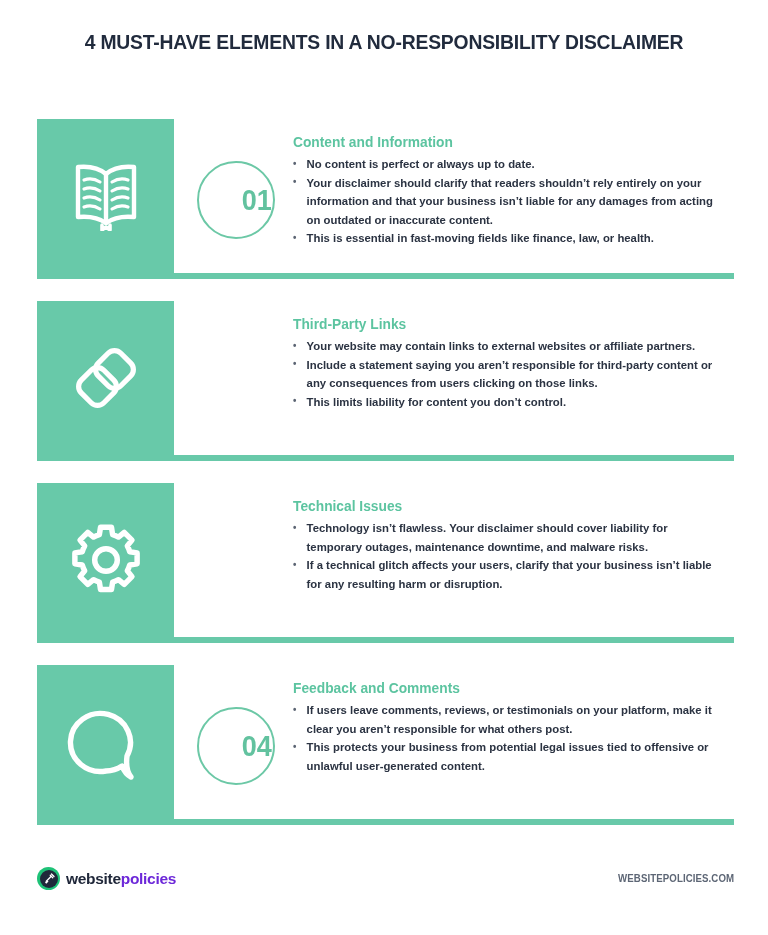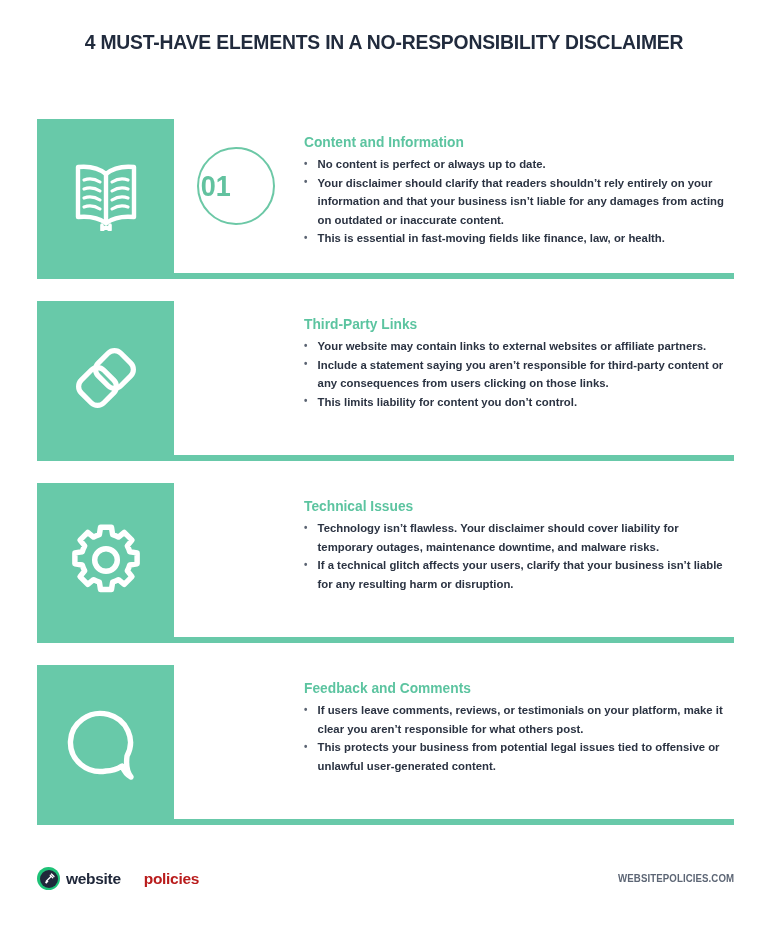--- a/index.html
+++ b/index.html
@@ -64,41 +64,41 @@
     bottom: 0;
     width: 697px;
     height: 6px;
     background: #68c9a9;
   }
 
   
   .num-circle {
     position: absolute;
     left: 160px;
-    top: 28px;
+    top: 42px;
     width: 78px;
     height: 78px;
     border: 2px solid #6cc8a6;
     border-radius: 50%;
     display: flex;
     align-items: center;
-    justify-content: flex-start;
+    justify-content: flex-end;
   }
   .num-circle span {
     font-size: 30px;
     font-weight: bold;
     color: #62c29f;
     letter-spacing: 0px;
     transform: scaleX(0.9);
   }
 
   
   .text-block {
     position: absolute;
-    left: 267px;
+    left: 256px;
     top: 15px;
     width: 436px;
   }
   .sec-heading {
     font-size: 14.5px;
     font-weight: bold;
     color: #5cc4a0;
     margin-bottom: 5px;
     transform: scaleX(0.95);
     transform-origin: left center;
@@ -158,21 +158,21 @@
     display: flex;
     align-items: center;
     justify-content: center;
   }
   .logo-text {
     font-size: 15.5px;
     font-weight: bold;
     letter-spacing: -0.3px;
   }
   .logo-text .w { color: #20283a; }
-  .logo-text .p { color: #b91c1c; margin-left: 23px; }
+  .logo-text .p { color: #6d28d9; }
 
   .footer-url {
     position: absolute;
     right: 0;
     top: 5px;
     font-size: 10.5px;
     font-weight: bold;
     letter-spacing: 0.1px;
     color: #5d6675;
     text-transform: uppercase;
@@ -269,20 +269,23 @@
 
 <div class="row row-4">
   <div class="icon-panel">
     <span>
       <svg width="82" height="80" viewBox="0 0 82 80" fill="none" stroke="#ffffff" stroke-width="5.4" stroke-linecap="round" stroke-linejoin="round">
         <path d="M62 54 A30 29 0 1 0 41 69 A30 29 0 0 0 57 64 C59 69 62 73 66 75 C62 70 61 62 62 54 Z"></path>
       </svg>
     </span>
   </div>
 
+  <div class="num-circle">
+    <span>04</span>
+  </div>
 
   <div class="text-block">
     <div class="sec-heading">Feedback and Comments</div>
     <ul class="bullets">
       <li>If users leave comments, reviews, or testimonials on your platform, make it clear you aren’t responsible for what others post.</li>
       <li>This protects your business from potential legal issues tied to offensive or unlawful user-generated content.</li>
     </ul>
   </div>
 
   <div class="row-bar"></div>

